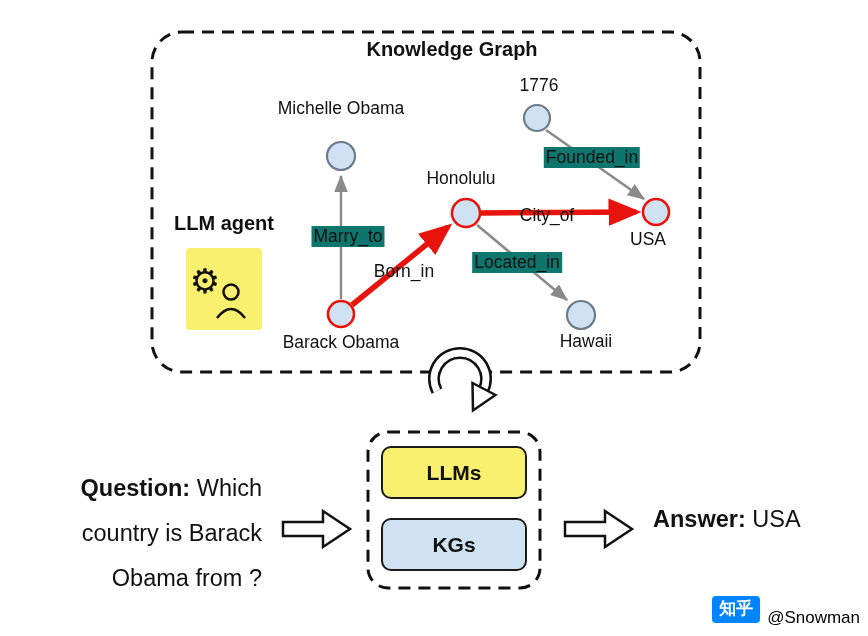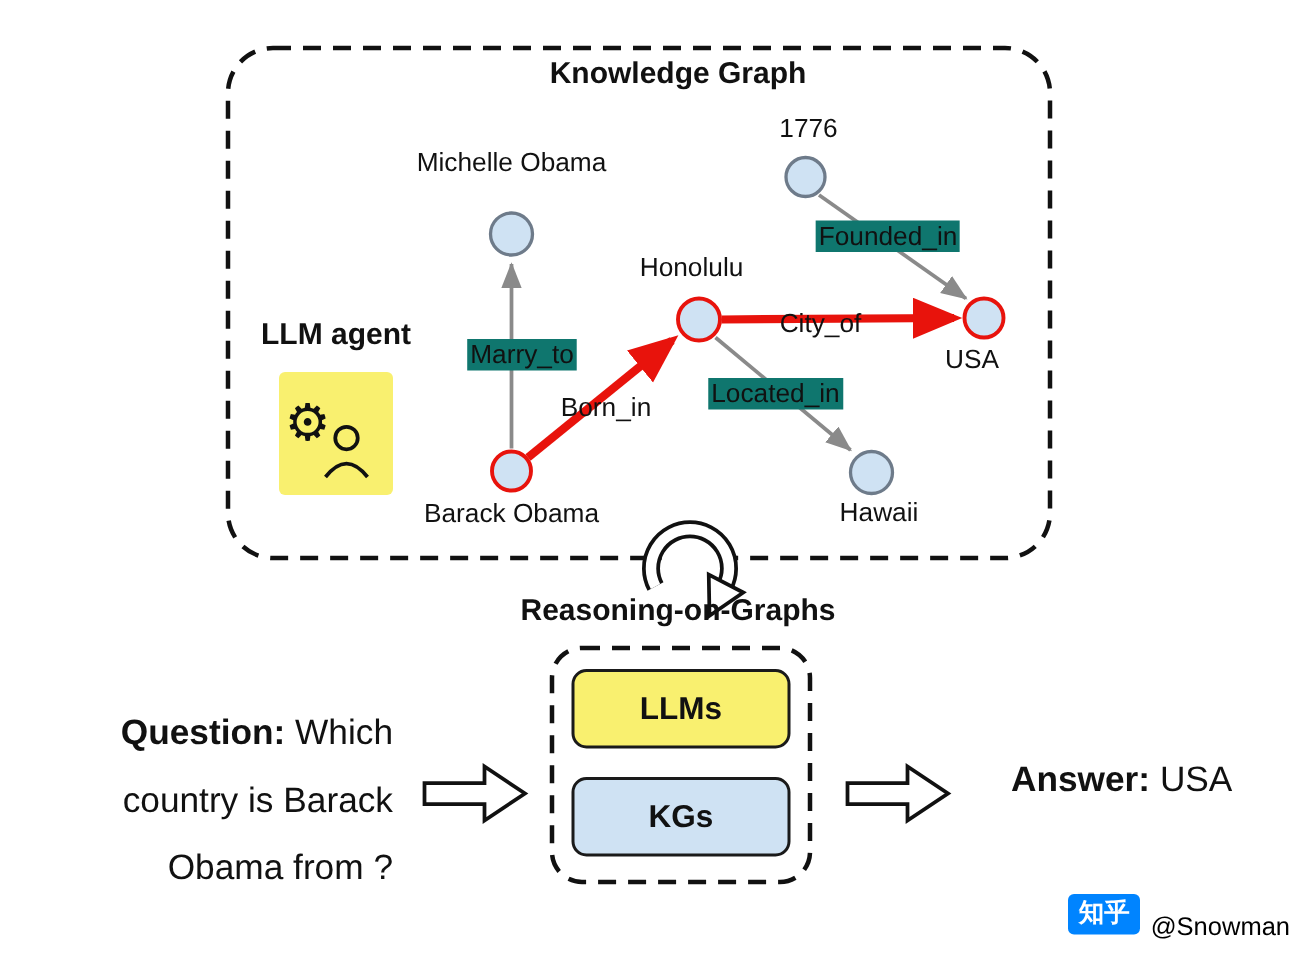--- a/index.html
+++ b/index.html
@@ -90,36 +90,35 @@
   <div class="label" style="left:461px;top:168px">Honolulu</div>
   <div class="label bg" style="left:592px;top:147px">Founded_in</div>
   <div class="label" style="left:547px;top:205px">City_of</div>
   <div class="label" style="left:648px;top:229px">USA</div>
   <div class="label bg" style="left:348px;top:226px">Marry_to</div>
   <div class="label" style="left:404px;top:261px">Born_in</div>
   <div class="label bg" style="left:517px;top:252px">Located_in</div>
   <div class="label" style="left:341px;top:332px">Barack Obama</div>
   <div class="label" style="left:586px;top:331px">Hawaii</div>
   <div class="label heading" style="left:224px;top:212px">LLM agent</div>
-  <div class="label heading" style="left:452px;top:396px">Reasoning-on-Graphs</div>
 
   <div class="pipe-box pipe-llm" style="top:446px">
     <span>LLMs</span>
   </div>
   <div class="pipe-box pipe-kg" style="top:518px">
     <span>KGs</span>
   </div>
 
   <div class="qa" style="left:10px;top:466px;width:252px;text-align:right;line-height:45px">
     <div><b>Question:</b> <span>Which</span></div>
     <div>country is Barack</div>
     <div>Obama from ?</div>
   </div>
 
-  <div class="qa" style="left:674px;top:506px">
+  <div class="qa" style="left:653px;top:506px">
     <b>Answer:</b> <span>USA</span>
   </div>
 
   <div class="watermark">
     <span class="wm-badge">知乎</span>
     <span class="wm-handle">@Snowman</span>
   </div>
 
 </div>
 

